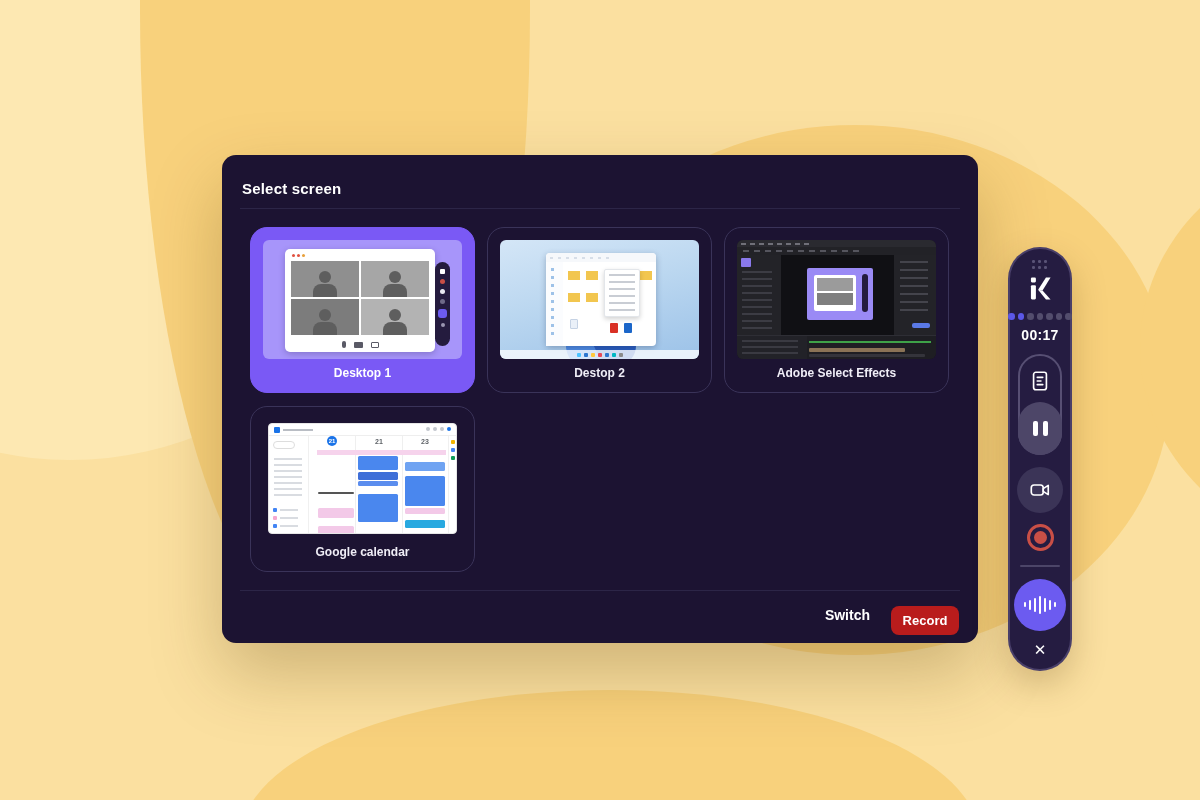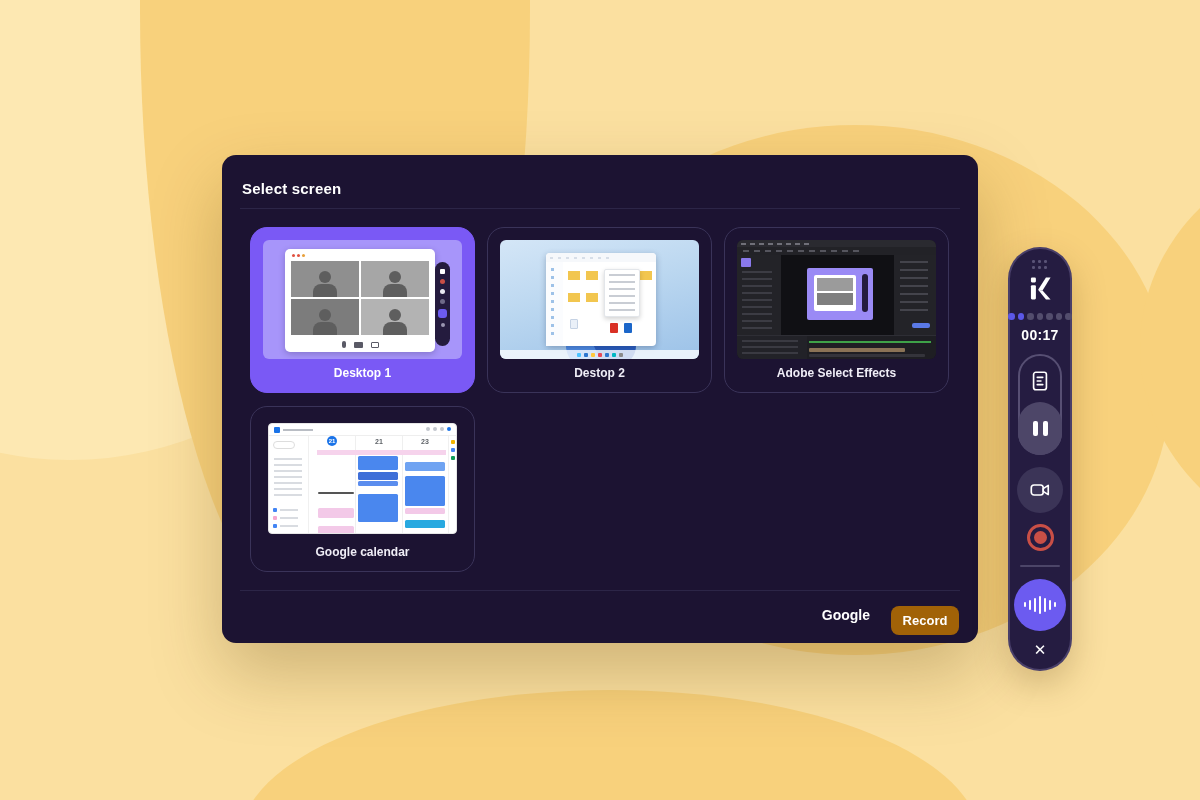--- a/index.html
+++ b/index.html
@@ -126,21 +126,21 @@
              background-image:linear-gradient(90deg,transparent 0 46px,#EFEFEF 46px 47px,transparent 47px 93px,#EFEFEF 93px 94px,transparent 94px); }
   .t4-allday { position:absolute; left:8px; top:14px; right:2px; height:5px; background:#F6D3EC; }
   .t4-daynum { position:absolute; top:2px; font-size:7px; color:#5F6368; font-weight:700; }
   .t4-circle { position:absolute; left:18px; top:0px; width:10px; height:10px; border-radius:50%; background:#1A73E8; color:#fff; font-size:6px; line-height:10px; text-align:center; font-weight:700; }
   .ev { position:absolute; border-radius:1.5px; }
   .t4-rail { position:absolute; right:0px; top:12px; bottom:0; width:8px; border-left:1px solid #F0F0F0; }
   .t4-rail i { display:block; width:4px; height:4px; border-radius:1px; margin:4px auto 0; }
 
   
   .cancel-btn { position:absolute; right:108px; top:452px; color:#FFFFFF; font-size:14px; font-weight:700; background:none; border:none; cursor:pointer; }
-  .record-btn { position:absolute; left:669px; top:451px; width:68px; height:29px; background:#a16207; color:#FFFFFF;
+  .record-btn { position:absolute; left:669px; top:451px; width:68px; height:29px; background:#b91c1c; color:#FFFFFF;
                 font-size:13px; font-weight:700; border:none; border-radius:8px; cursor:pointer; font-family:inherit; }
 
   
   .tooltip { position:absolute; left:790px; top:466px; height:32px; background:#1C1332; color:#FFFFFF; z-index:5;
              border-radius:8px; padding:0 13px; font-size:15px; font-weight:700; line-height:32px; }
   .tooltip-arrow { position:absolute; right:-4px; top:12px; width:9px; height:9px; background:#1C1332; transform:rotate(45deg); }
 
   
   .pill { position:absolute; left:130px; top:622px; width:438px; height:60px; background:#F8F6FE; border-radius:30px; z-index:4;
           display:flex; align-items:center; box-shadow:0 10px 28px rgba(80,50,10,.22); }
@@ -342,21 +342,21 @@
               <i style="background:#4285F4"></i>
               <i style="background:#0F9D58"></i>
             </div>
           </div>
         </div>
         <div class="card-label">Google calendar</div>
       </div>
     </div>
 
     <div class="modal-divider-bottom"></div>
-    <button class="cancel-btn">Google</button>
+    <button class="cancel-btn">Switch</button>
     <button class="record-btn">Record</button>
   </div>
 
 
 
   <div class="toolbar">
     <div class="drag-handle" id="drag-handle">
         <span></span>
         <span></span>
         <span></span>

